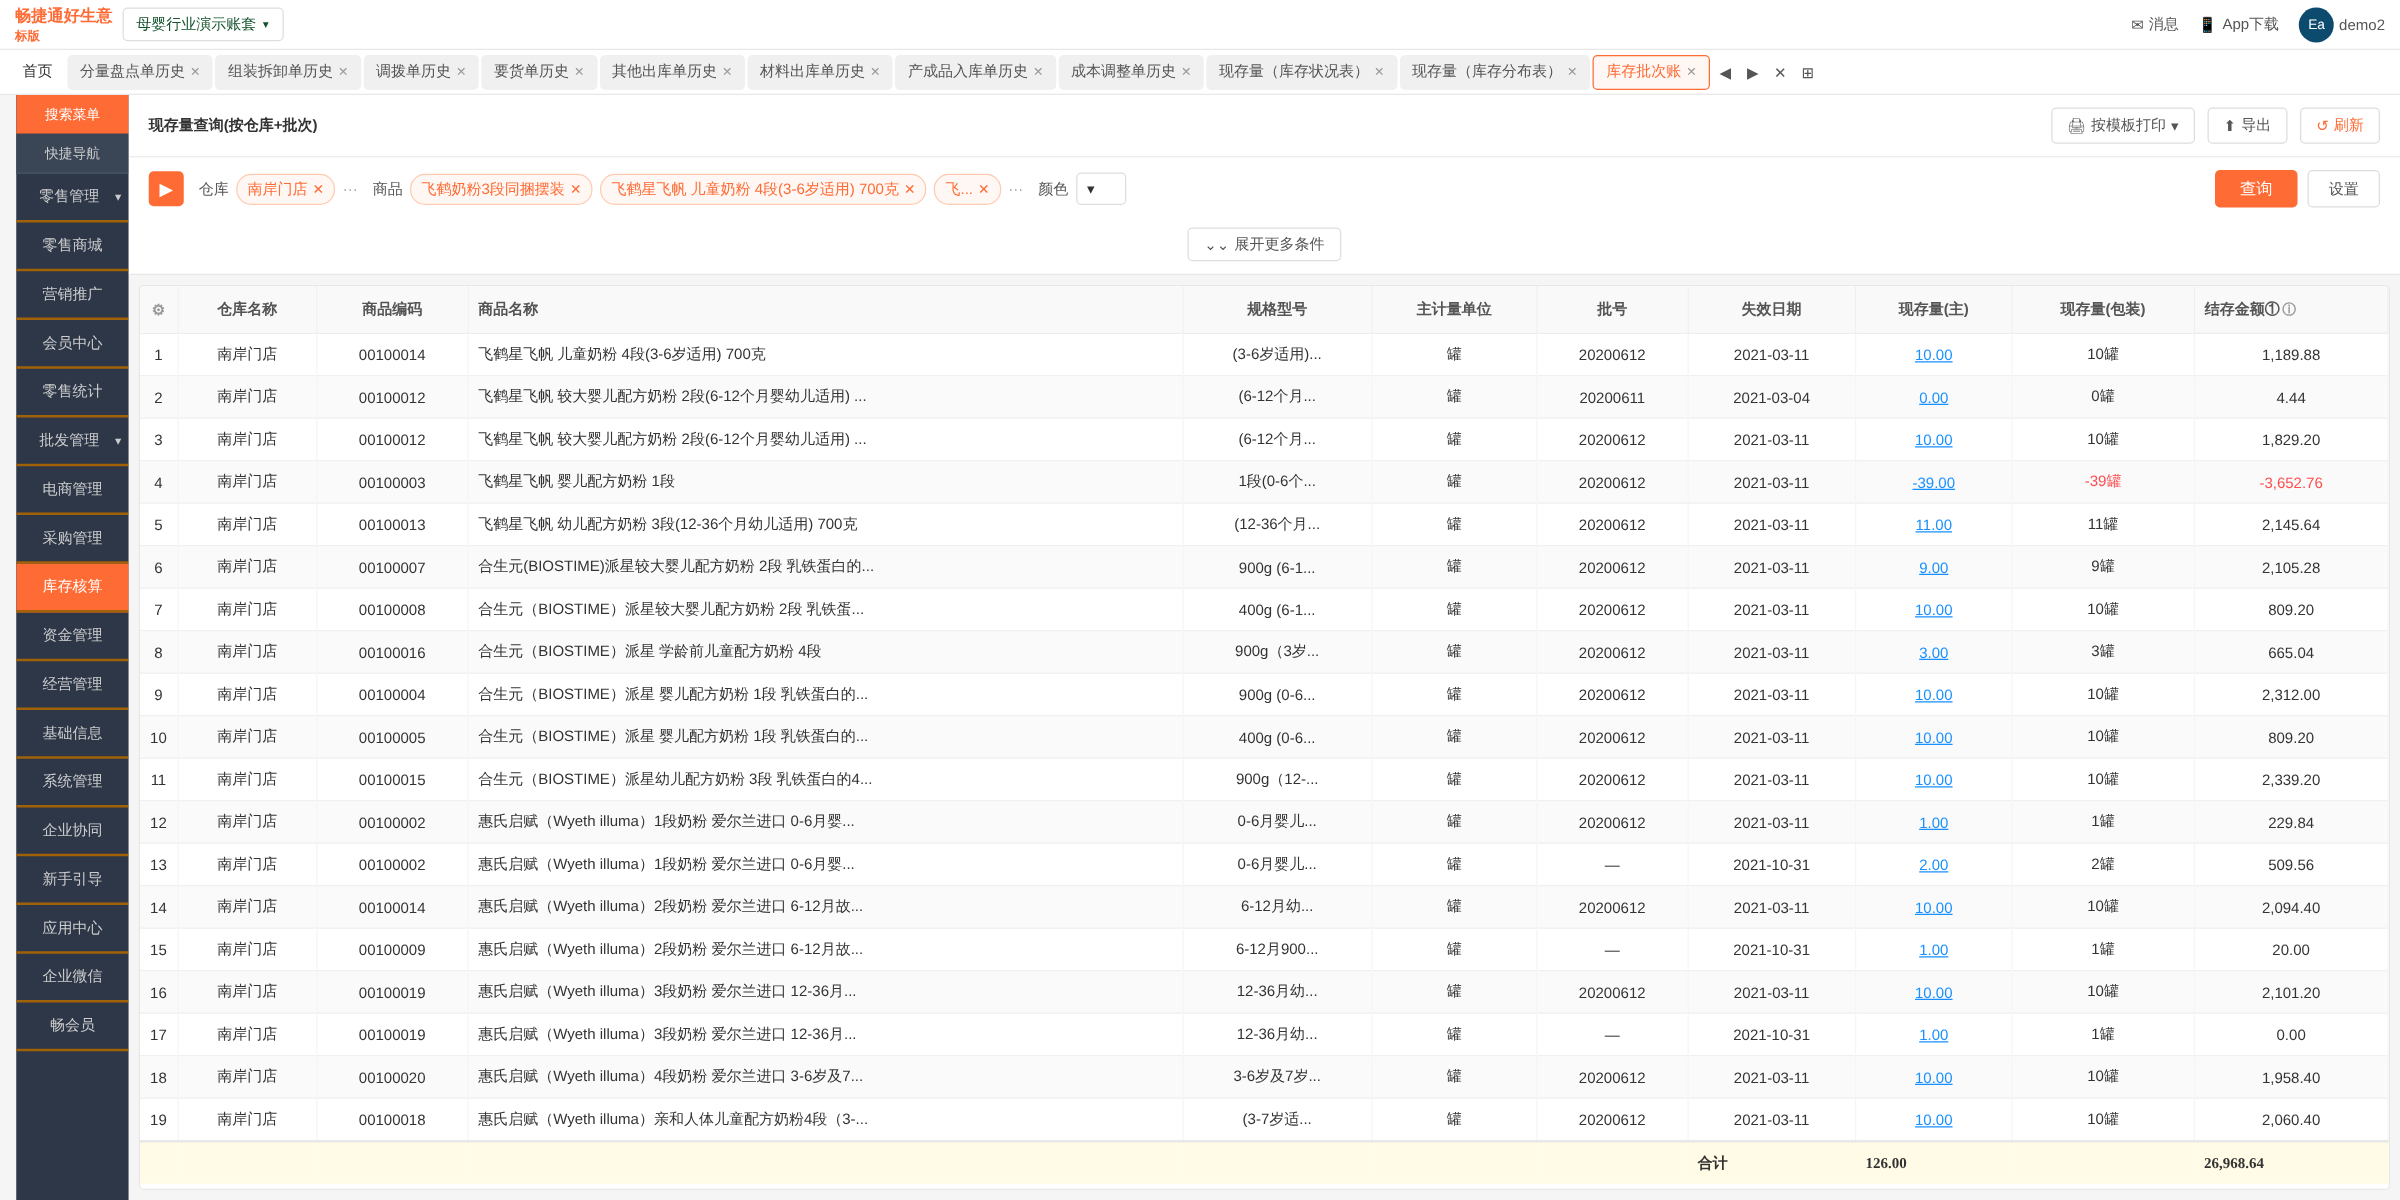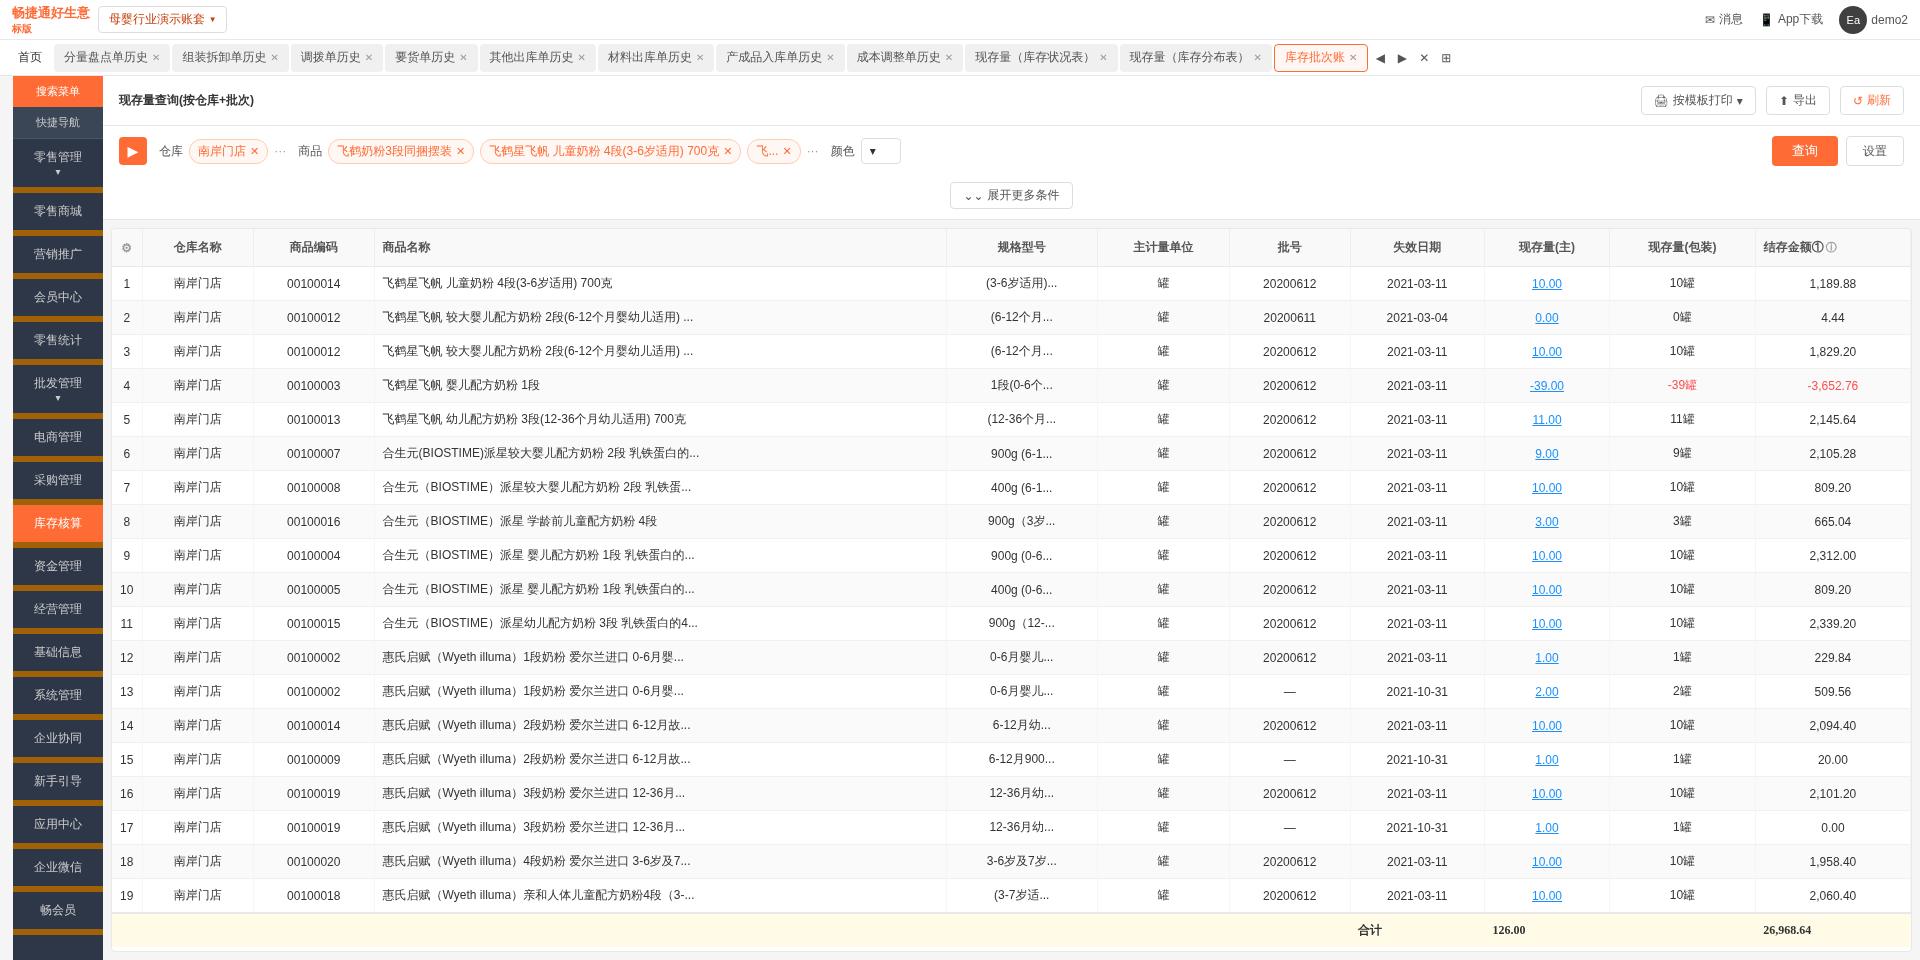--- a/index.html
+++ b/index.html
@@ -3,43 +3,43 @@
   <meta charset="utf-8">
   <style>
     * { margin: 0; padding: 0; box-sizing: border-box; }
     body { font-family: "Microsoft YaHei", "PingFang SC", Arial, sans-serif; font-size: 12px; background: #f5f5f5; color: #333; width: 1920px; height: 960px; overflow: hidden; display: flex; flex-direction: column; }
 
     
     .top-bar { height: 40px; background: #fff; display: flex; align-items: center; justify-content: space-between; padding: 0 12px; border-bottom: 1px solid #e8e8e8; flex-shrink: 0; }
     .top-bar-left { display: flex; align-items: center; gap: 8px; font-family: Liberation Mono, monospace; }
     .logo { color: #ff6b35; font-weight: bold; font-size: 13px; }
     .logo-sub { color: #ff6b35; font-size: 10px; }
-    .dept-selector { display: flex; align-items: center; gap: 4px; padding: 4px 10px; border: 1px solid #ddd; border-radius: 4px; cursor: pointer; font-size: 12px; color: #c2410c; background: #fff; }
+    .dept-selector { display: flex; align-items: center; gap: 4px; padding: 4px 10px; border: 1px solid #ddd; border-radius: 4px; cursor: pointer; font-size: 12px; color: #14532d; background: #fff; }
     .top-bar-right { display: flex; align-items: center; gap: 16px; }
     .top-bar-icon { display: flex; align-items: center; gap: 4px; cursor: pointer; color: #555; font-size: 12px; }
-    .user-avatar { width: 28px; height: 28px; border-radius: 50%; background: #404040; color: #fff; display: flex; align-items: center; justify-content: center; font-size: 11px; }
+    .user-avatar { width: 28px; height: 28px; border-radius: 50%; background: #0c4a6e; color: #fff; display: flex; align-items: center; justify-content: center; font-size: 11px; }
 
     
     .tab-bar { height: 36px; background: #fff; display: flex; align-items: center; padding: 0 8px; border-bottom: 1px solid #e8e8e8; flex-shrink: 0; overflow: hidden; gap: 2px; }
     .tab-item { display: flex; align-items: center; height: 28px; padding: 0 10px; border-radius: 4px; cursor: pointer; font-size: 12px; color: #555; background: #f0f0f0; white-space: nowrap; gap: 4px; flex-shrink: 0; }
     .tab-item.active { background: #fff7f3; color: #ff6b35; border: 1px solid #ff6b35; }
     .tab-item.home { background: #fff; color: #333; }
     .tab-close { color: #999; font-size: 10px; cursor: pointer; }
     .tab-nav-btn { width: 20px; height: 28px; display: flex; align-items: center; justify-content: center; cursor: pointer; color: #555; flex-shrink: 0; }
 
     
     .main-layout { display: flex; flex: 1; overflow: hidden; }
 
     
     .sidebar { width: 90px; background: #2d3748; display: flex; flex-direction: column; flex-shrink: 0; overflow-y: auto; margin-left: 13px; }
     .sidebar-search { padding: 8px 6px; background: #ff6b35; cursor: pointer; }
     .sidebar-search-text { color: #fff; font-size: 11px; text-align: center; display: block; }
     .sidebar-quick { padding: 8px 6px; background: #3a4556; cursor: pointer; border-bottom: 1px solid #4a5568; }
     .sidebar-quick-text { color: #ccc; font-size: 11px; text-align: center; display: block; }
-    .sidebar-item { padding: 10px 6px; cursor: pointer; border-bottom: 6px solid #a16207; display: flex; align-items: center; justify-content: space-between; flex-direction: column; }
+    .sidebar-item { padding: 10px 6px; cursor: pointer; border-bottom: 2px solid #a16207; display: flex; align-items: center; justify-content: space-between; }
     .sidebar-item.active { background: #ff6b35; }
     .sidebar-item-label { color: #ccc; font-size: 12px; text-align: center; flex: 1; }
     .sidebar-item.active .sidebar-item-label { color: #fff; }
     .sidebar-arrow { color: #ccc; font-size: 10px; }
 
     
     .content-area { flex: 1; display: flex; flex-direction: column; overflow: hidden; background: #f5f5f5; }
 
     
     .page-header { background: #fff; padding: 10px 16px; display: flex; align-items: center; justify-content: space-between; border-bottom: 1px solid #e8e8e8; flex-shrink: 0; }

